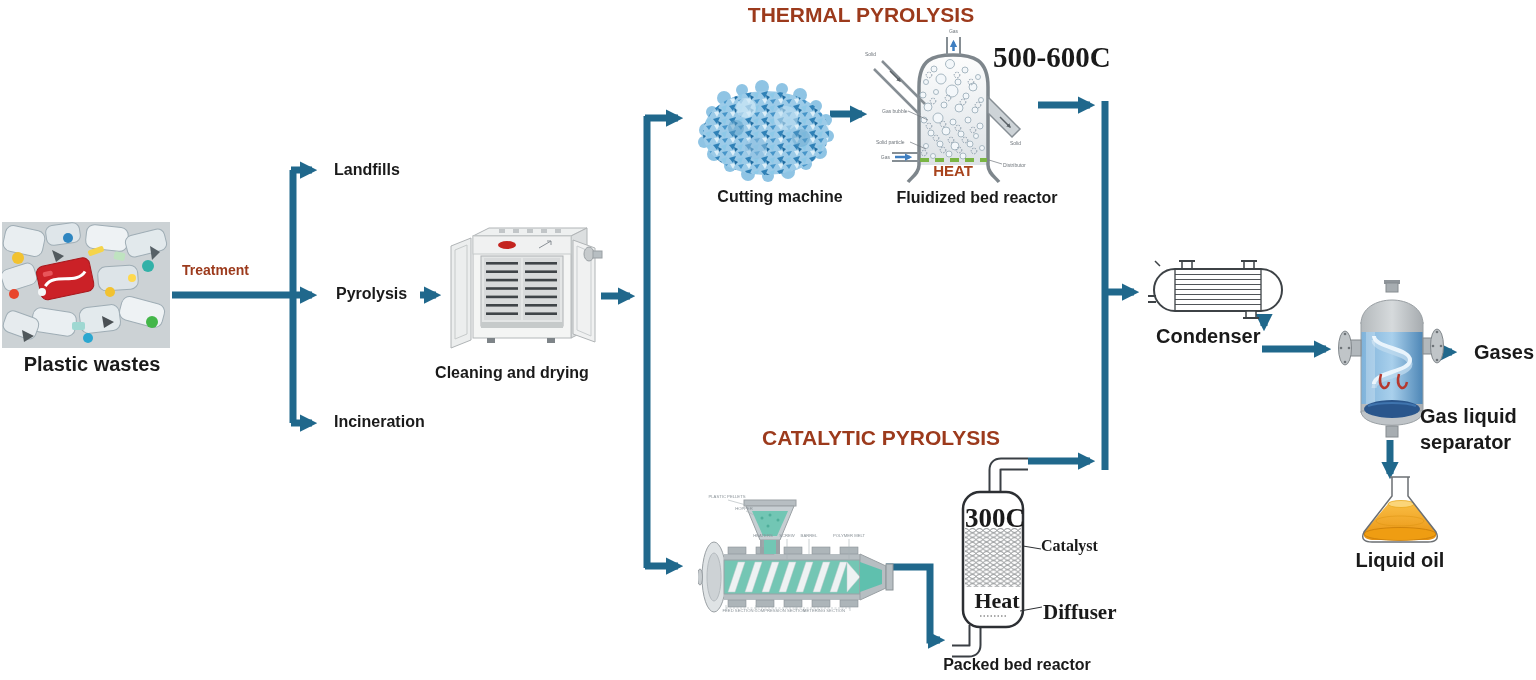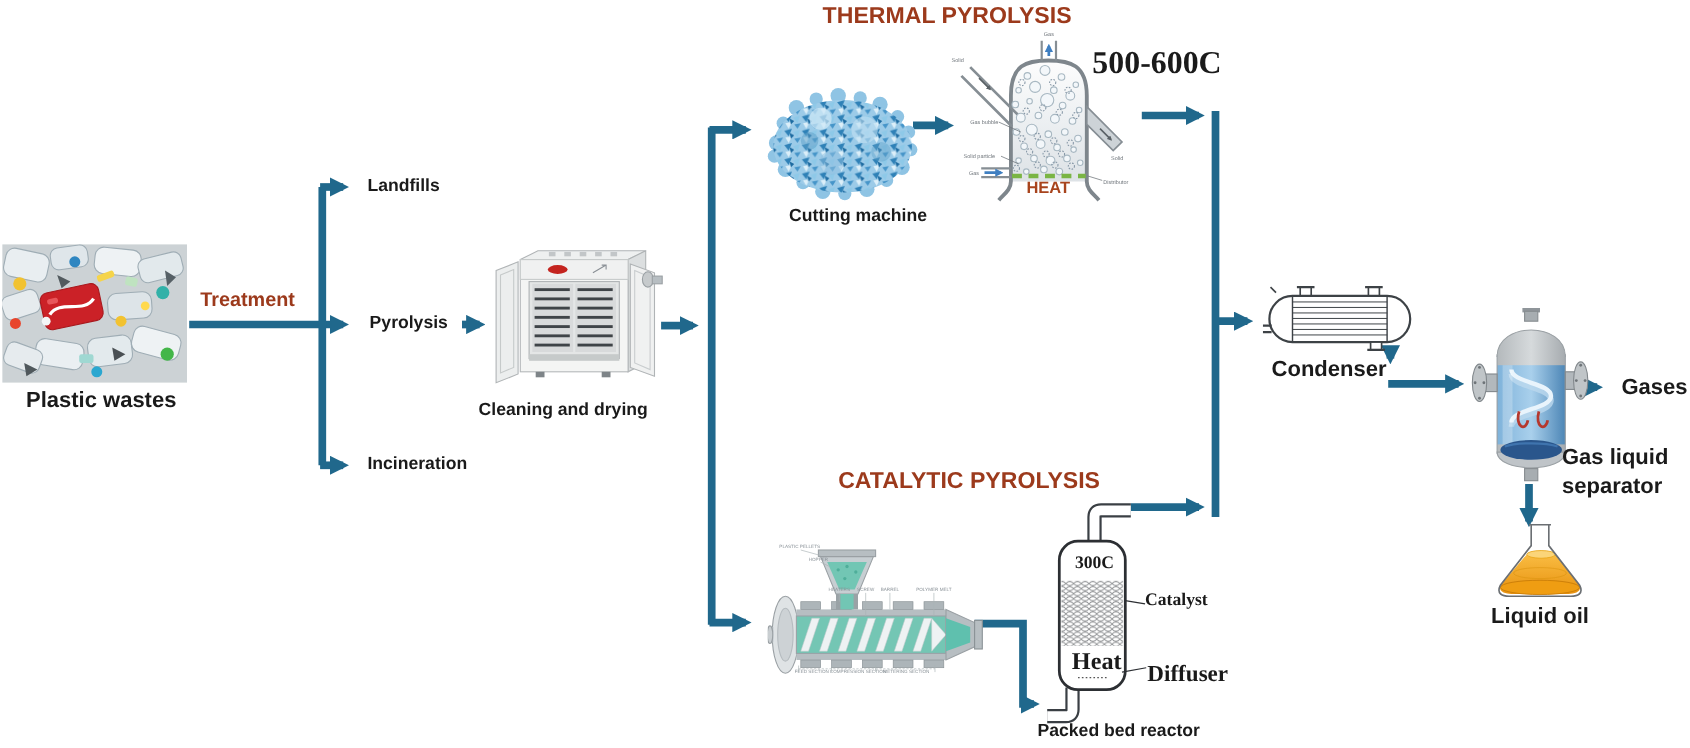--- a/index.html
+++ b/index.html
@@ -79,21 +79,21 @@
     <circle cx="66" cy="16" r="5" fill="#2e86c1"></circle>
       <circle cx="108" cy="70" r="5" fill="#f2c230"></circle>
     <circle cx="150" cy="100" r="6" fill="#43b649"></circle>
       <circle cx="12" cy="72" r="5" fill="#e8452c"></circle>
     <circle cx="86" cy="116" r="5" fill="#2ba7d0"></circle>
       <circle cx="40" cy="70" r="4" fill="#f4f6f7"></circle>
     <circle cx="130" cy="56" r="4" fill="#ffd94d"></circle>
   </svg>
   <div class="lbl ctr" style="left:92px;top:352px;font-size:20px">Plastic wastes</div>
 
-  <div class="lbl brown" style="left:182px;top:262px;font-size:18px">Treatment</div>
+  <div class="lbl brown" style="left:182px;top:262px;font-size:14px">Treatment</div>
   <div class="lbl" style="left:334px;top:160px">Landfills</div>
   <div class="lbl" style="left:336px;top:284px">Pyrolysis</div>
   <div class="lbl" style="left:334px;top:412px">Incineration</div>
 
   <svg class="abs" style="left:443px;top:218px" width="160" height="144" viewBox="0 0 160 144">
     <polygon points="30,18 46,10 144,10 128,18" fill="#eef0f0" stroke="#b0b4b6"></polygon>
     <polygon points="128,18 144,10 144,112 128,120" fill="#dcdfe0" stroke="#b0b4b6"></polygon>
     <g fill="#c2c6c8">
       <rect x="56" y="11" width="6" height="4"></rect>
         <rect x="70" y="11" width="6" height="4"></rect>
@@ -273,20 +273,21 @@
 
     <text class="tiny" x="20" y="88">Gas bubble</text>
     <path d="M46,86 L66,95" stroke="#70767c" stroke-width="0.7" fill="none"></path>
     <text class="tiny" x="14" y="119">Solid particle</text>
     <path d="M48,117 L64,124" stroke="#70767c" stroke-width="0.7" fill="none"></path>
     <path d="M127,135 L140,139" stroke="#70767c" stroke-width="0.7" fill="none"></path>
     <text class="tiny" x="141" y="142">Distributor</text>
   </svg>
   <div class="lbl brown ctr" style="left:953px;top:162px;font-size:15px;color:#a8441d">HEAT</div>
   <div class="lbl serif" style="left:993px;top:40px;font-size:29px">500-600C</div>
+  <div class="lbl ctr" style="left:977px;top:188px">Fluidized bed reactor</div>
 
   <svg class="abs" style="left:698px;top:490px" width="200" height="132" viewBox="0 0 200 132">
 
     <ellipse cx="16" cy="87" rx="12" ry="35" fill="#dfe3e5" stroke="#9aa0a4"></ellipse>
     <ellipse cx="16" cy="87" rx="7" ry="24" fill="#cdd2d5" stroke="#b5bbbf"></ellipse>
     <rect x="0" y="80" width="5" height="14" fill="#b7bec2"></rect>
     <ellipse cx="2" cy="87" rx="2.5" ry="8" fill="#c9ced1" stroke="#9aa0a4"></ellipse>
 
     <rect x="26" y="64" width="136" height="6" fill="#b7bec2"></rect>
     <rect x="26" y="104" width="136" height="6" fill="#b7bec2"></rect>
@@ -368,21 +369,21 @@
     <path d="M27,175 V195 Q27,201 21,201 L4,201" fill="none" stroke="#3a3f44" stroke-width="13" stroke-linejoin="round"></path>
     <path d="M27,175 V195 Q27,201 21,201 L4,201" fill="none" stroke="#ffffff" stroke-width="9" stroke-linejoin="round"></path>
 
     <rect x="15" y="42" width="60" height="135" rx="17" fill="#ffffff" stroke="#2c2f33" stroke-width="2.5"></rect>
     <rect x="17" y="78" width="56" height="59" fill="url(#meshP)"></rect>
     <path d="M32,166 H58" stroke="#555" stroke-width="1" stroke-dasharray="1.5 2" fill="none"></path>
 
     <path d="M75,96 L93,99" stroke="#2c2f33" stroke-width="1" fill="none"></path>
     <path d="M72,161 L94,157" stroke="#2c2f33" stroke-width="1" fill="none"></path>
   </svg>
-  <div class="lbl serif ctr" style="left:995px;top:502px;font-size:16px">300C</div>
+  <div class="lbl serif ctr" style="left:995px;top:502px;font-size:27px">300C</div>
   <div class="lbl serif" style="left:1041px;top:536px;font-size:16px">Catalyst</div>
   <div class="lbl serif ctr" style="left:997px;top:588px;font-size:22px">Heat</div>
   <div class="lbl serif" style="left:1043px;top:600px;font-size:21px">Diffuser</div>
   <div class="lbl ctr" style="left:1017px;top:655px">Packed bed reactor</div>
 
   <svg class="abs" style="left:1148px;top:256px" width="140" height="70" viewBox="0 0 140 70">
     <rect x="34" y="5" width="10" height="9" fill="#fff" stroke="#3d4246" stroke-width="1.5"></rect>
     <rect x="96" y="5" width="10" height="9" fill="#fff" stroke="#3d4246" stroke-width="1.5"></rect>
     <path d="M31,5 H47 M93,5 H109" stroke="#3d4246" stroke-width="2" fill="none"></path>
     <rect x="6" y="13" width="128" height="42" rx="21" fill="#fff" stroke="#3d4246" stroke-width="2"></rect>

